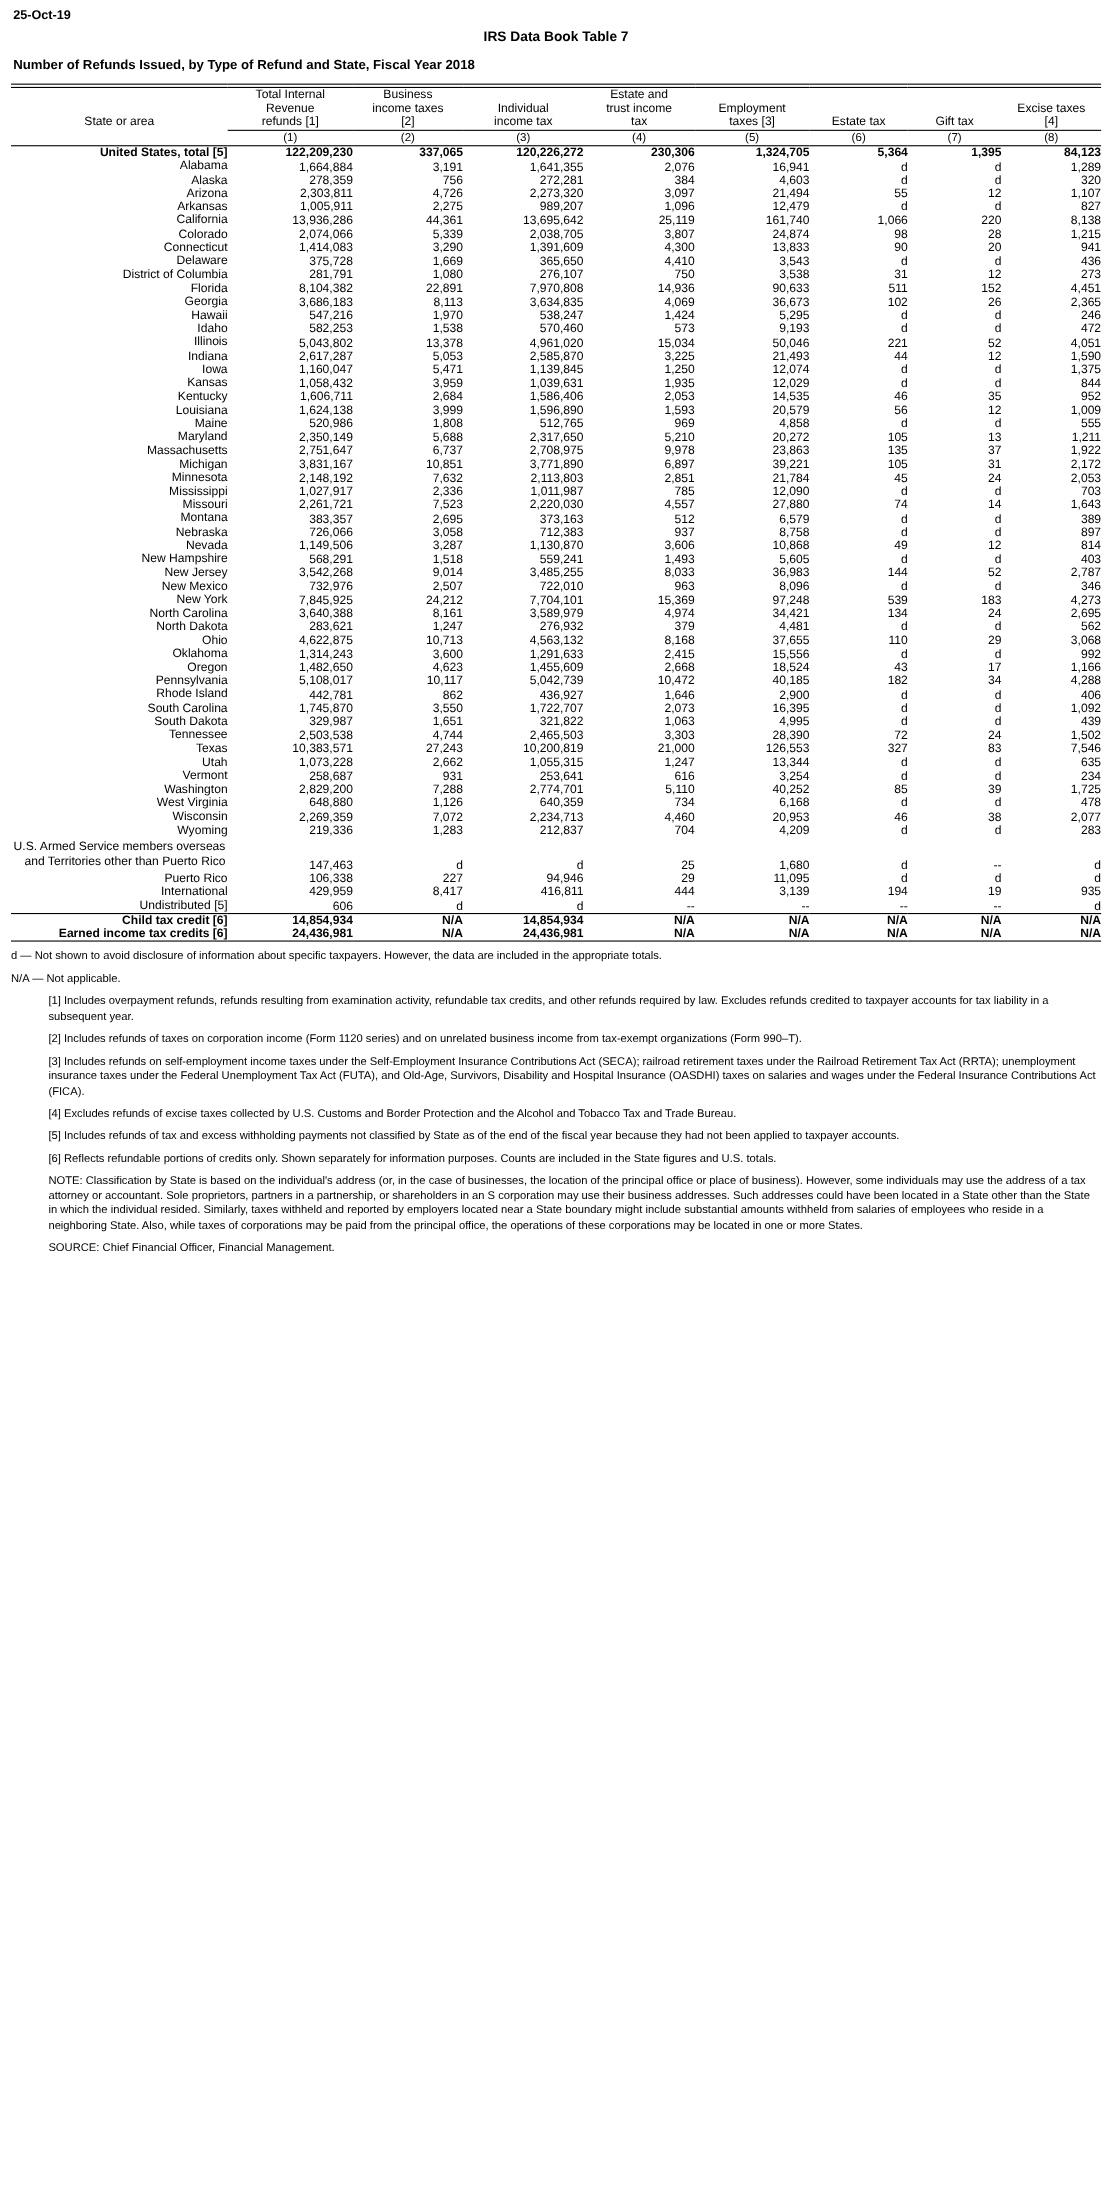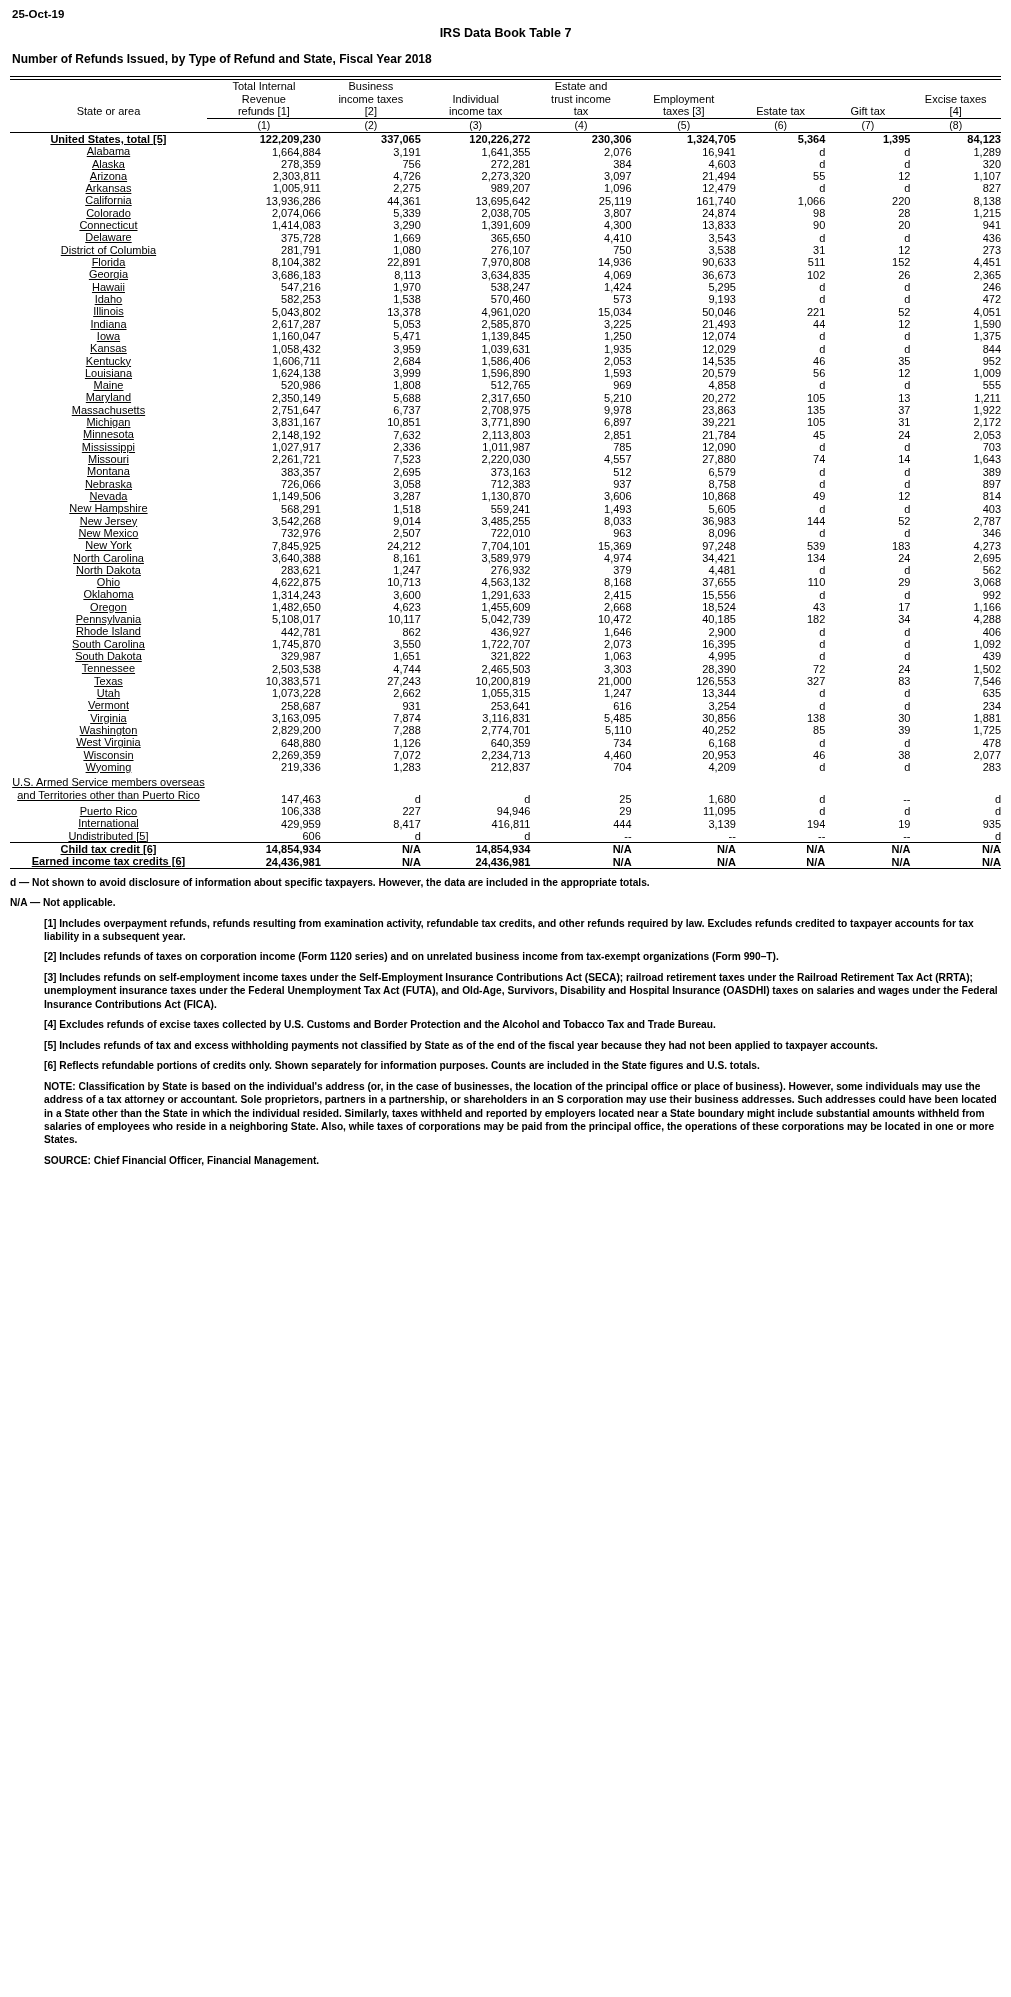--- a/index.html
+++ b/index.html
@@ -76,25 +76,24 @@
 
   
   td.numrule-cell {
     border-bottom: 1px solid #000;
     height: 1px;
     font-size: 0;
     line-height: 0;
   }
 
   td.stubcell {
-    text-align: center;
+    text-align: right;
     padding: 4px 2px 4px 2px;
     font-size: 11px;
     line-height: 1.12;
-    text-decoration: underline;
   }
   td.numcell {
     text-align: right;
     padding: 4px 5px 4px 2px;
     font-size: 11px;
     white-space: nowrap;
   }
   tr.total-row td { font-weight: bold; }
   tr.total-row td.stubcell { font-weight: bold; }
 
@@ -102,21 +101,21 @@
   tr.credit-row.first-credit td { border-top: 1px solid #000; }
   tr.credit-row.last-credit td { border-bottom: 1px solid #000; }
 
   tr.two-line td.stubcell { line-height: 1.18; padding: 3px 2px 3px 2px; }
 
   .notes {
     margin-top: 7px;
     font-size: 10.2px;
     line-height: 1.32;
   }
-  .notes p { margin: 0 0 7px 0; font-weight: bold; }
+  .notes p { margin: 0 0 7px 0; }
   .notes p.tight { margin-bottom: 7px; }
   .notes p.note-block { margin-bottom: 7px; padding-left: 34px; }
 </style>
 </head>
 <body>
 
 <div class="page">
 
   <div class="doc-date">25-Oct-19</div>
   <div class="doc-title">IRS Data Book Table 7</div>
@@ -678,31 +677,20 @@
           <td class="numcell">258,687</td>
           <td class="numcell">931</td>
           <td class="numcell">253,641</td>
           <td class="numcell">616</td>
           <td class="numcell">3,254</td>
           <td class="numcell">d</td>
           <td class="numcell">d</td>
           <td class="numcell">234</td>
         </tr>
         <tr>
-          <td class="stubcell">Virginia</td>
-          <td class="numcell">3,163,095</td>
-          <td class="numcell">7,874</td>
-          <td class="numcell">3,116,831</td>
-          <td class="numcell">5,485</td>
-          <td class="numcell">30,856</td>
-          <td class="numcell">138</td>
-          <td class="numcell">30</td>
-          <td class="numcell">1,881</td>
-        </tr>
-        <tr>
           <td class="stubcell">Washington</td>
           <td class="numcell">2,829,200</td>
           <td class="numcell">7,288</td>
           <td class="numcell">2,774,701</td>
           <td class="numcell">5,110</td>
           <td class="numcell">40,252</td>
           <td class="numcell">85</td>
           <td class="numcell">39</td>
           <td class="numcell">1,725</td>
         </tr>

